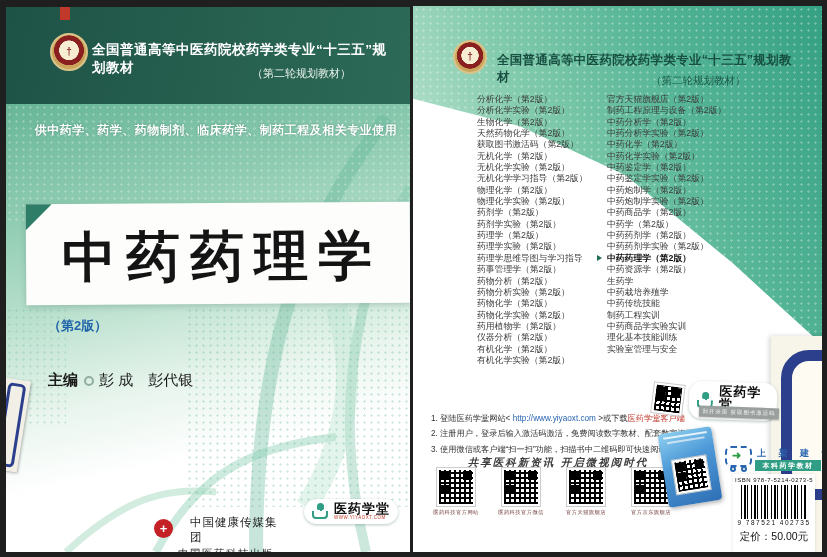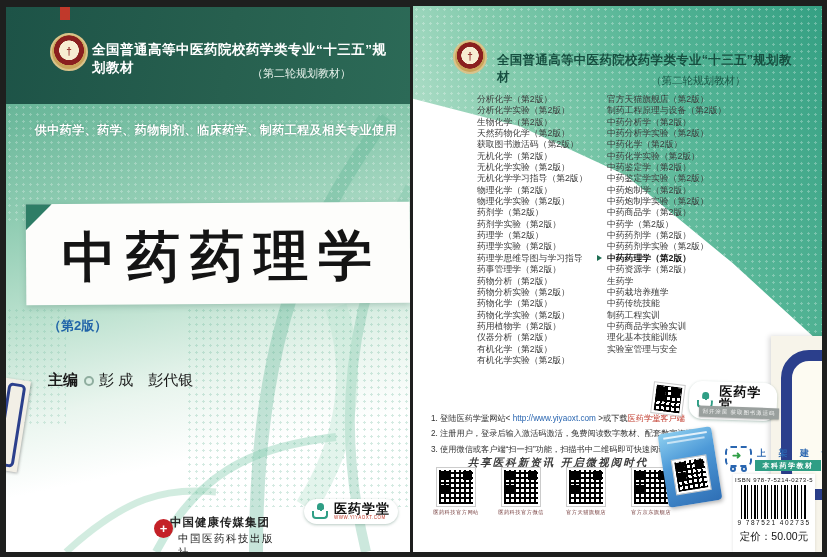--- a/index.html
+++ b/index.html
@@ -26,21 +26,21 @@
   #title-band::before { content:""; position:absolute; left:0; top:0; border-top:26px solid #2e7d66; border-right:26px solid transparent; }
   #main-title { position:absolute; left:36px; top:18px; font-family:"DejaVu Serif", serif; font-weight:900; font-size:54px; letter-spacing:10px; color:#141414; white-space:nowrap; }
   #edition { left:42px; top:310px; color:#1f63a8; font-size:13px; font-weight:bold; }
   #editors-row { left:42px; top:364px; font-size:15px; color:#1a1a1a; }
   #editors-row .lbl { font-weight:bold; }
   #editors-row .ring { display:inline-block; width:10px; height:10px; border:2px solid #8fae9f; border-radius:50%; margin:0 5px -1px 6px; }
 
   #pub-block { left:148px; top:508px; width:130px; }
   #pub-logo { position:absolute; left:0; top:4px; width:19px; height:19px; border-radius:50%; background:#c42127; }
   #pub-logo::after { content:"+"; position:absolute; left:50%; top:50%; transform:translate(-50%,-54%); color:#fff; font-size:13px; font-weight:bold; }
-  #pub-group { margin-left:16px; font-size:11.5px; font-weight:bold; color:#222; letter-spacing:1px; }
+  #pub-group { margin-left:36px; font-size:11.5px; font-weight:normal; color:#222; letter-spacing:1px; }
   #pub-name { margin-left:24px; font-size:10.5px; color:#222; letter-spacing:1.5px; margin-top:2px; }
 
   .yyxt-badge { background:#ffffff; border-radius:13px; box-shadow:0 1px 3px rgba(50,100,80,.35); display:flex; align-items:center; padding:3px 8px; }
   .yyxt-icon { position:relative; width:17px; height:16px; margin-right:5px; flex:0 0 auto; }
   .yyxt-icon .book { position:absolute; left:0; bottom:0; width:16px; height:8px; border:2px solid #2f9e85; border-top:none; border-radius:0 0 4px 4px; background:#fff; }
   .yyxt-icon .tree { position:absolute; left:5px; top:0; width:7px; height:7px; background:#2f9e85; border-radius:50% 50% 20% 20%; }
   .yyxt-icon .trunk { position:absolute; left:7.5px; top:5px; width:2px; height:5px; background:#2f9e85; }
   .yyxt-text { line-height:1; }
   .yyxt-name { font-family:"DejaVu Serif", serif; font-weight:bold; font-size:13px; color:#111; letter-spacing:1px; }
   .yyxt-url { font-size:4.5px; color:#c0392b; letter-spacing:.5px; margin-top:1px; }

